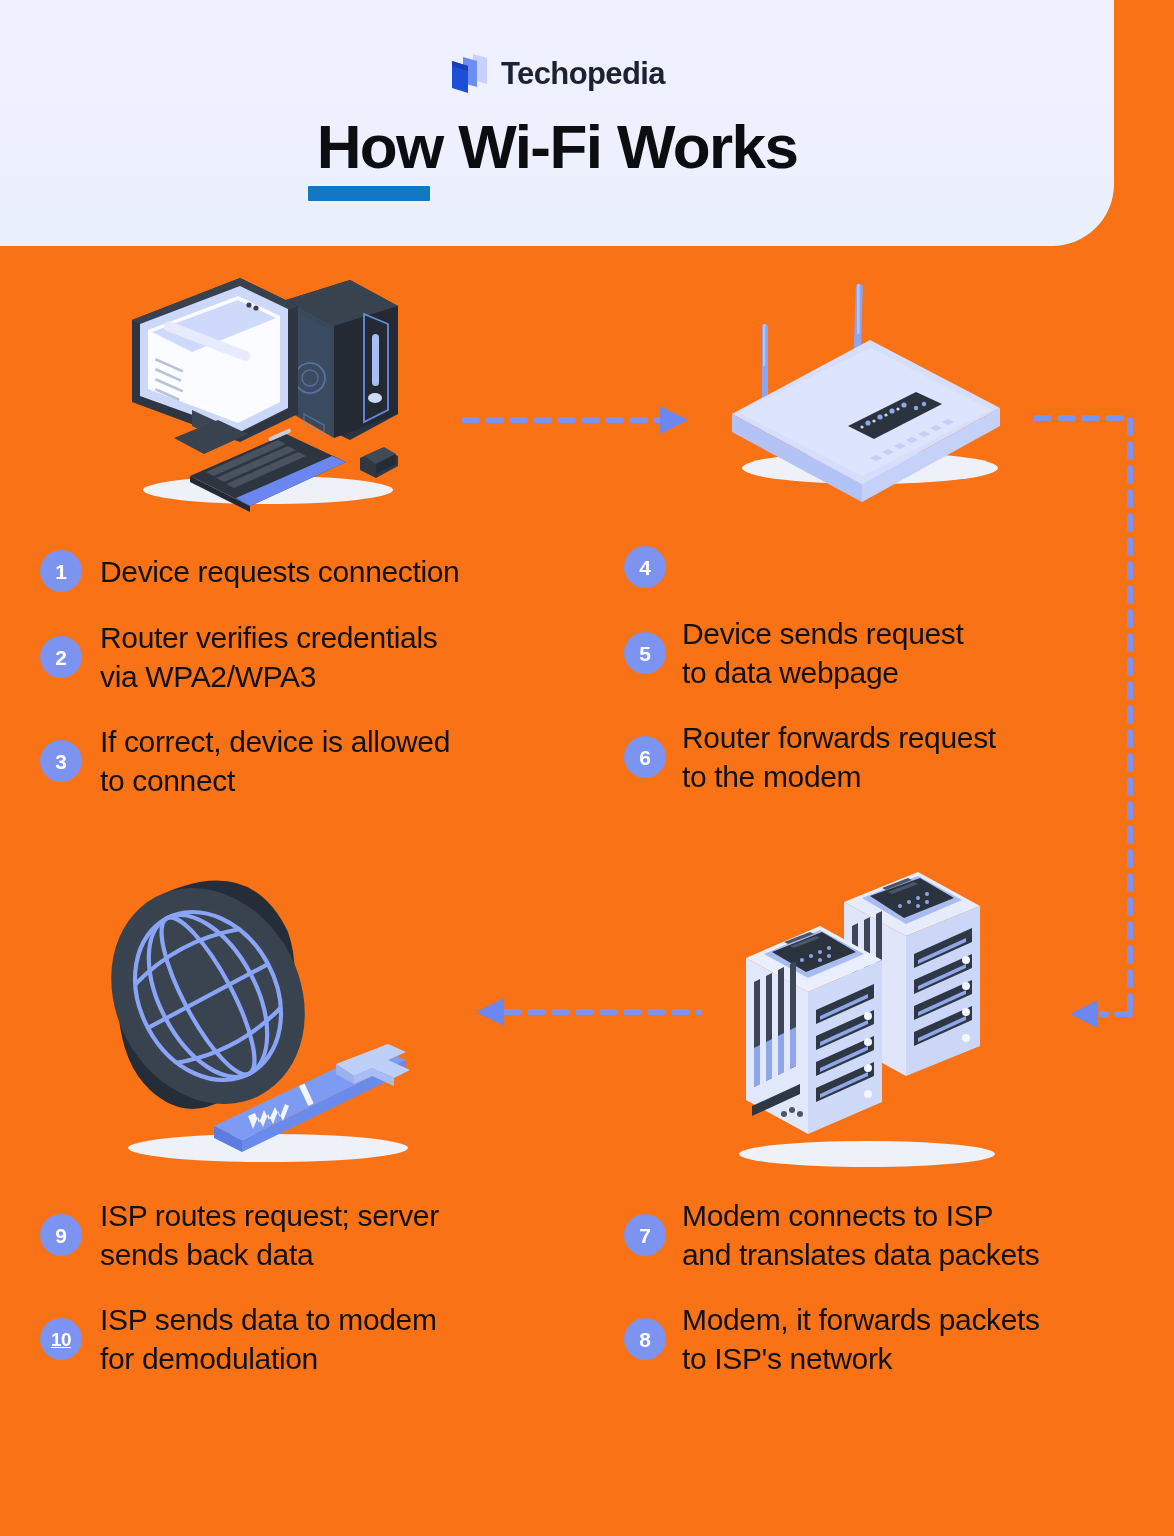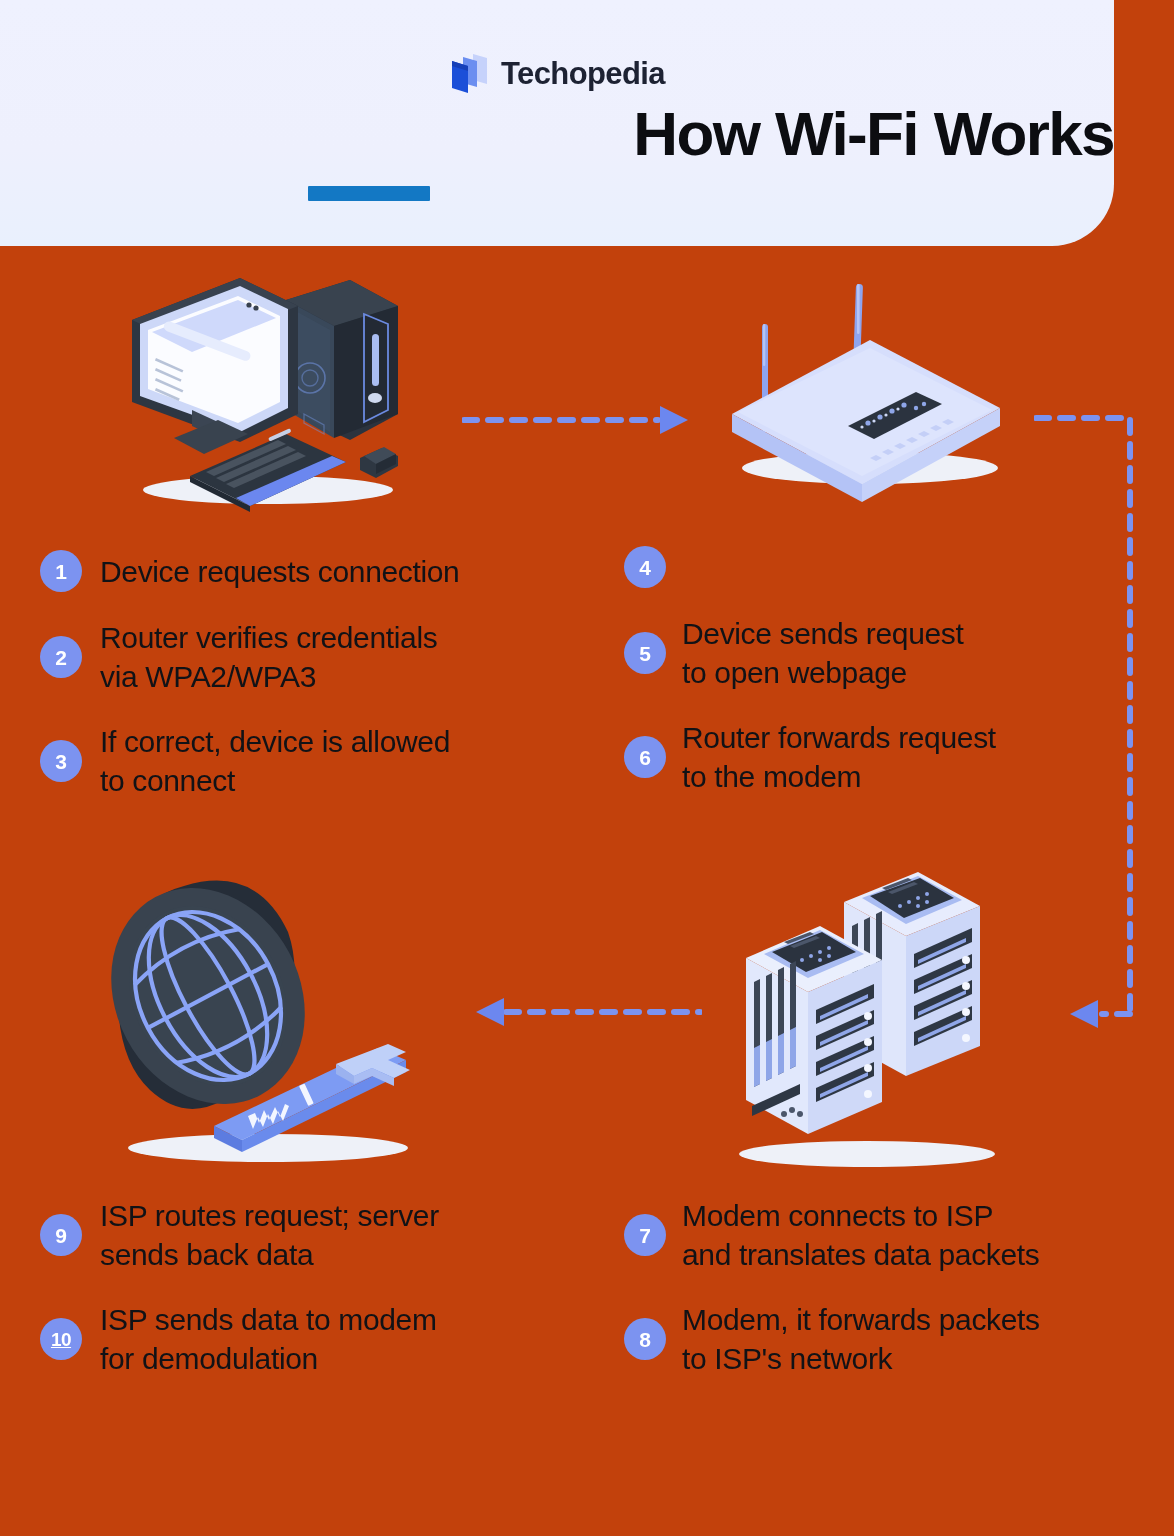--- a/index.html
+++ b/index.html
@@ -2,38 +2,38 @@
 <html><head>
 <meta charset="utf-8">
 <style>
   * { margin:0; padding:0; box-sizing:border-box; }
   html,body{
     width:1174px; height:1536px;
     background:#ffffff;
     font-family:"Liberation Sans", sans-serif;
     overflow:hidden;
   }
-  #page{ position:relative; width:1174px; height:1536px; background:#c2410c; }
+  #page{ position:relative; width:1174px; height:1536px; background:#f97316; }
 
   
   .header-band{
     position:absolute; left:0; top:0; width:1114px; height:246px;
     background:linear-gradient(180deg,#eff1fe 0%,#eef0fd 60%,#e9f0fd 100%);
     border-bottom-right-radius:62px;
   }
   .logo-row{
     position:absolute; left:0; top:52px; width:1114px;
     display:flex; align-items:center; justify-content:center; gap:12px;
   }
   .logo-mark{ width:40px; height:44px; position:relative; display:block; }
   .logo-text{
     font-size:31px; font-weight:bold; color:#1d2233; letter-spacing:-0.6px;
   }
   .title{
-    position:absolute; left:0; top:98px; width:1114px; text-align:right;
+    position:absolute; left:0; top:111px; width:1114px; text-align:center;
     font-size:62px; font-weight:bold; color:#0c0d11; letter-spacing:-1.6px;
   }
   .title-rule{
     position:absolute; left:308px; top:186px; width:122px; height:15px;
     background:#1378c4; border-radius:1px;
   }
 
   
   .illo{ position:absolute; }
   #illo-computer{ left:118px; top:262px; }
@@ -357,21 +357,21 @@
     </div>
   </div>
 
   <div class="steps" id="steps-tr">
     <div class="step">
       <span class="badge">4</span>
     </div>
     <div class="step">
       <span class="badge">5</span>
       <span class="step-text">Device sends request
-to open webpage</span>
+to data webpage</span>
     </div>
     <div class="step">
       <span class="badge">6</span>
       <span class="step-text">Router forwards request
 to the modem</span>
     </div>
   </div>
 
   <div class="steps" id="steps-bl">
     <div class="step">

